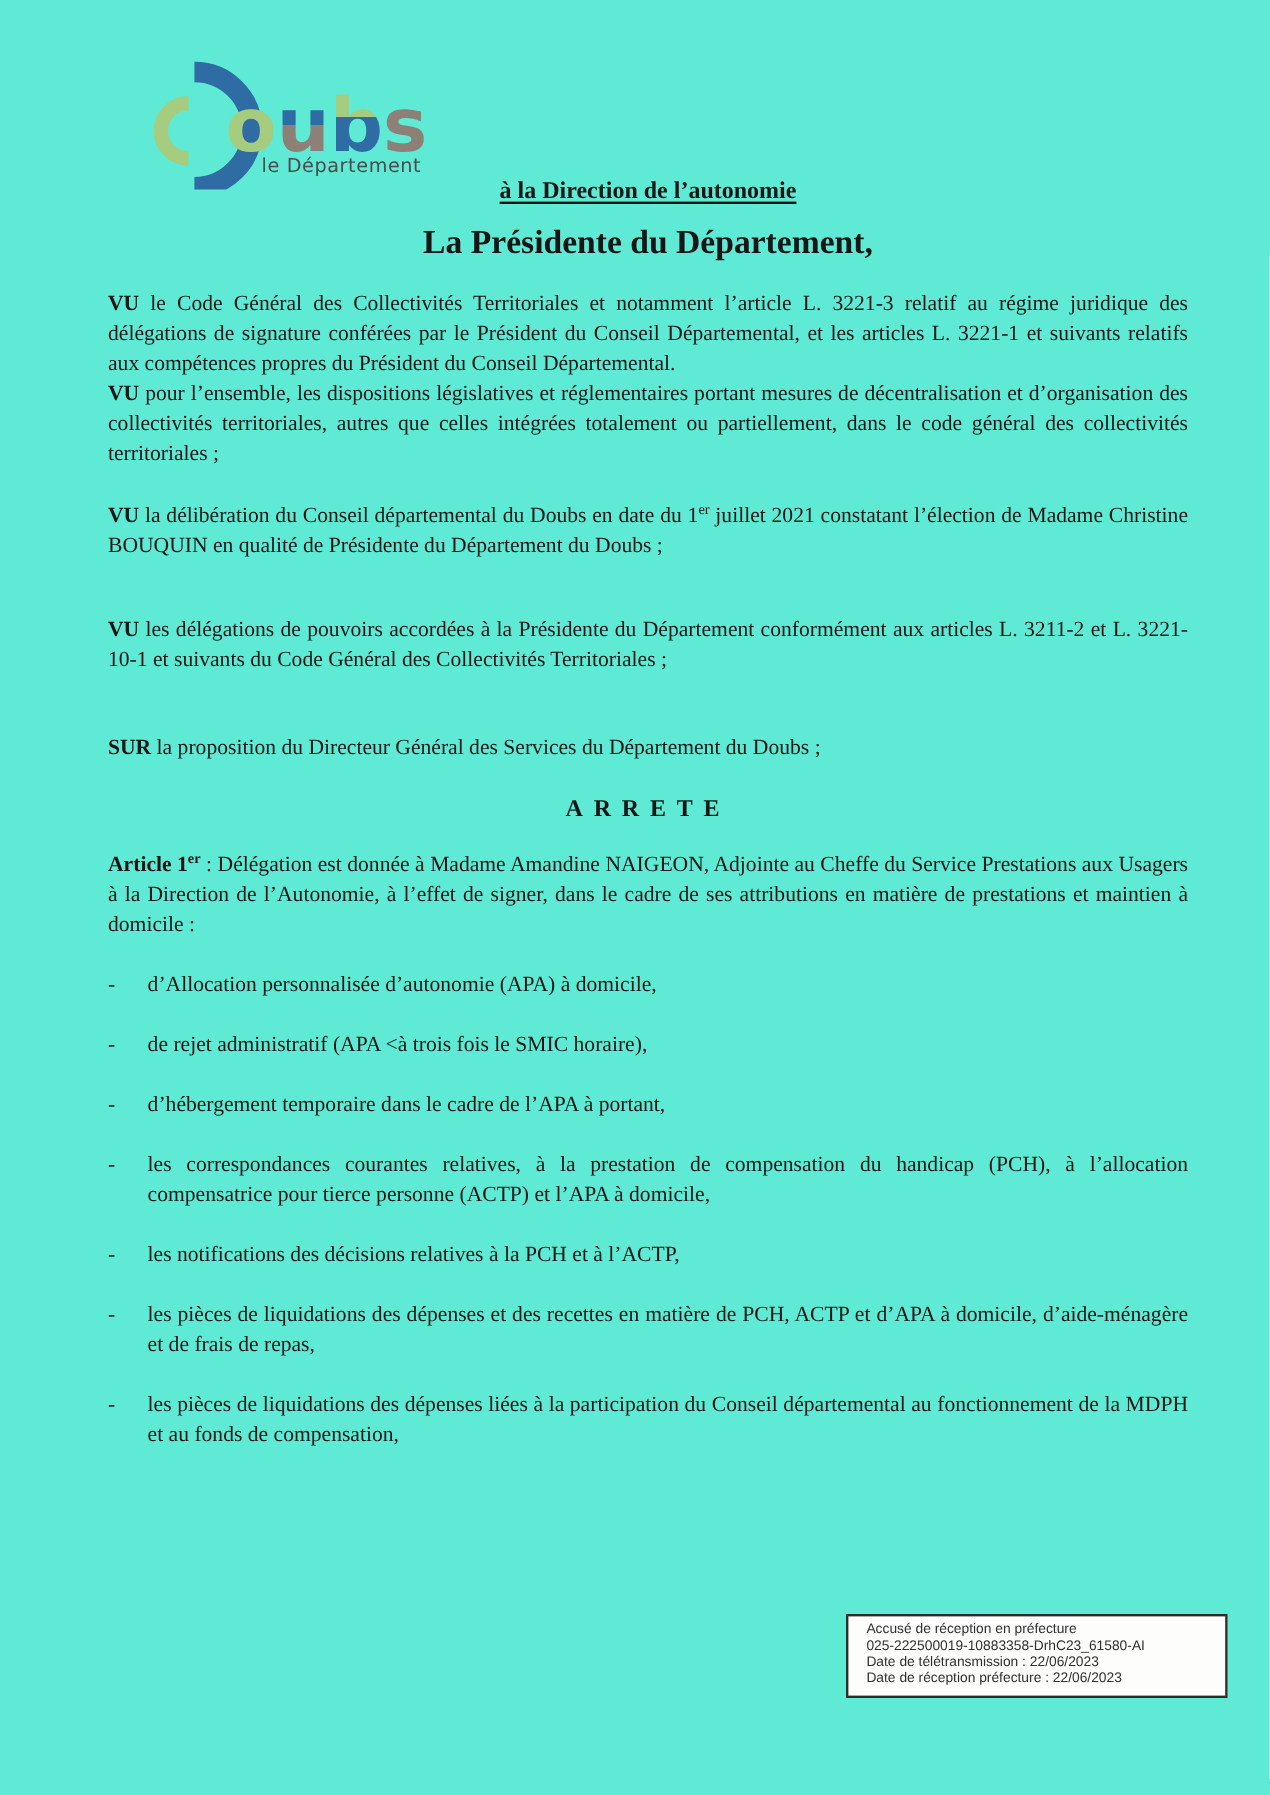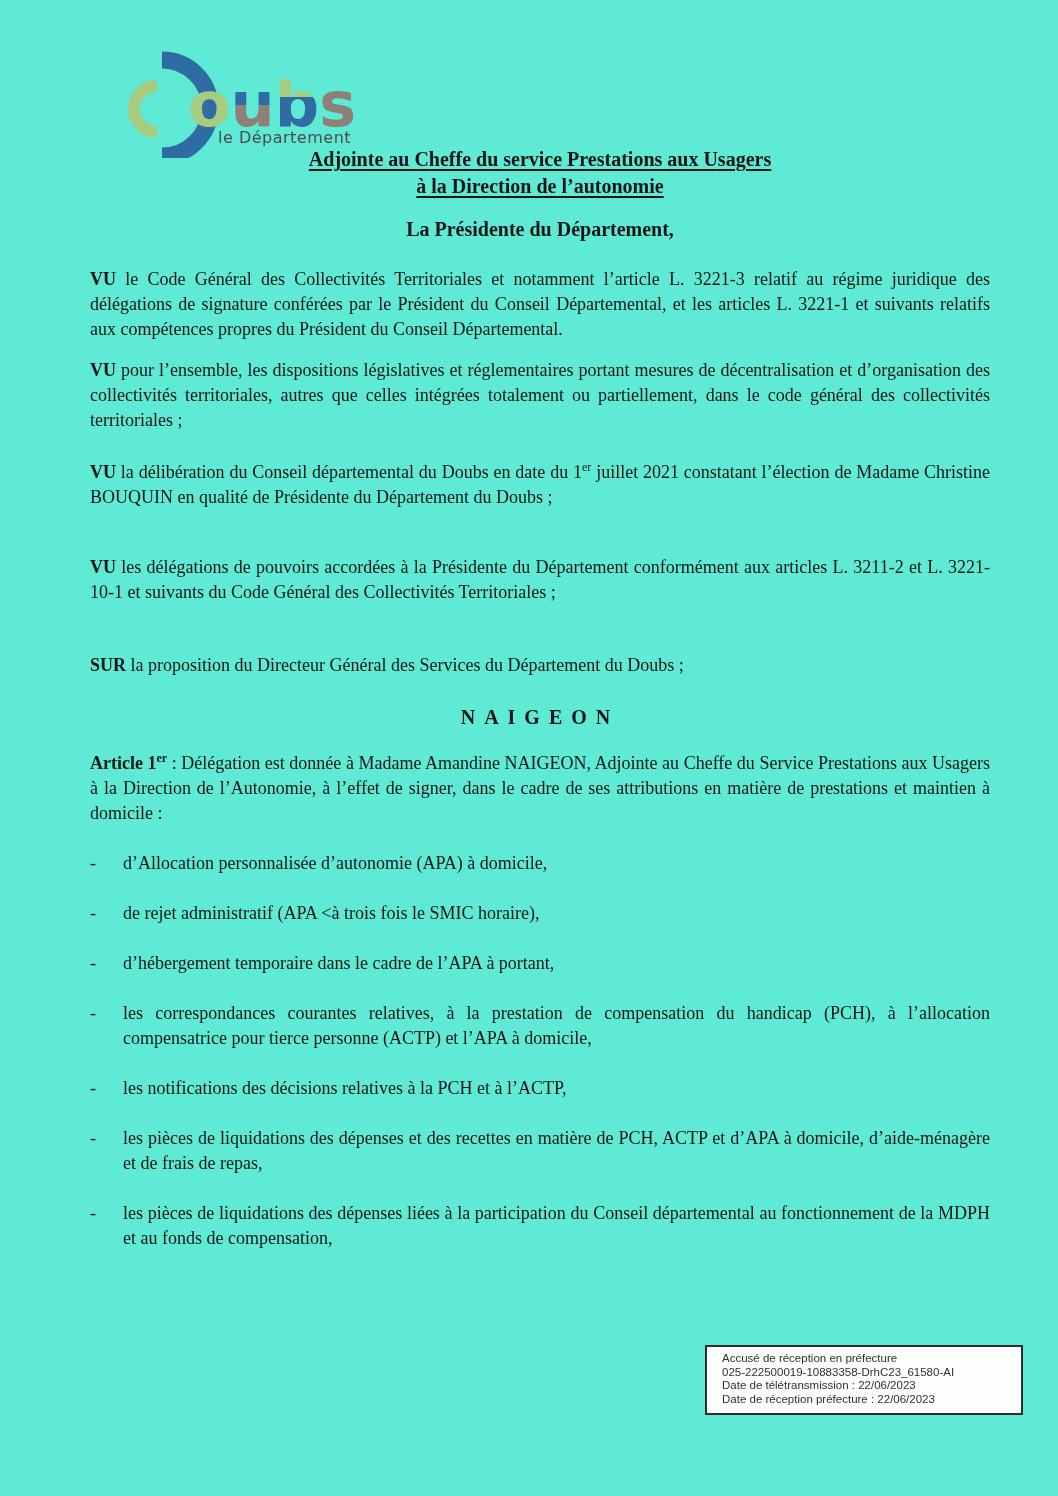--- a/index.html
+++ b/index.html
@@ -17,26 +17,26 @@
   .logo{position:absolute;left:126px;top:48px;width:260px;height:110px;}
   .logo .tagline{
     position:absolute;left:92px;top:80px;
     font-family:"DejaVu Sans", sans-serif;
     font-size:16px;color:#4b4b4b;letter-spacing:0.5px;
   }
 
   
   .tline{text-align:center;font-size:20px;font-weight:bold;line-height:27px;}
   .tline .u{text-decoration:underline;text-decoration-thickness:2px;text-underline-offset:3px;}
-  .salutation{text-align:center;font-size:20px;font-weight:bold;line-height:27px;margin-top:16px;}
+  .salutation{text-align:center;font-size:28px;font-weight:bold;line-height:27px;margin-top:16px;}
 
   
   p.rec{margin:0;font-size:18px;line-height:25px;text-align:justify;}
   p.r0{margin-top:24px;}
-  p.r1{margin-top:16px;}
+  p.r1{margin-top:0;}
   p.r2{margin-top:25px;}
   p.r3{margin-top:27px;}
   p.r4{margin-top:45px;}
   p.r5{margin-top:48px;}
   .pfx{font-weight:bold;}
   sup{font-size:12px;line-height:0;}
 
   .arrete{margin-top:28px;text-align:center;font-size:20px;font-weight:bold;letter-spacing:9px;}
 
   p.article{margin:22px 0 0;font-size:18px;line-height:25px;text-align:justify;}
@@ -80,32 +80,31 @@
       </defs>
       <path d="M 36 12 A 47 47 0 0 1 36 108" fill="none" stroke="#2e6ca3" stroke-width="17"></path>
       <path d="M 31 38 A 22 22 0 0 0 31 84" fill="none" stroke="#a6cc80" stroke-width="12"></path>
       <text x="62" y="78" font-family="DejaVu Sans, sans-serif" font-weight="bold" font-size="62"><tspan fill="#a6cc80">o</tspan><tspan fill="url(#ugrad)">u</tspan><tspan fill="url(#bgrad)">b</tspan><tspan fill="#8d8077">s</tspan></text>
     </svg>
     <div class="tagline">le Département</div>
   </div>
 
   <div class="content">
 
-    <div class="tline"><span class="u">Adjointe au Cheffe du service Prestations aux Usagers</span></div>
     <div class="tline"><span class="u">à la Direction de l’autonomie</span></div>
 
     <div class="salutation">La Présidente du Département,</div>
 
     <p class="rec r0"><span class="pfx">VU</span><span> le Code Général des Collectivités Territoriales et notamment l’article L. 3221-3 relatif au régime juridique des délégations de signature conférées par le Président du Conseil Départemental, et les articles L. 3221-1 et suivants relatifs aux compétences propres du Président du Conseil Départemental.</span><sup></sup><span></span></p>
     <p class="rec r1"><span class="pfx">VU</span><span> pour l’ensemble, les dispositions législatives et réglementaires portant mesures de décentralisation et d’organisation des collectivités territoriales, autres que celles intégrées totalement ou partiellement, dans le code général des collectivités territoriales ;</span><sup></sup><span></span></p>
     <p class="rec r3"><span class="pfx">VU</span><span> la délibération du Conseil départemental du Doubs en date du 1</span><sup>er</sup><span> juillet 2021 constatant l’élection de Madame Christine BOUQUIN en qualité de Présidente du Département du Doubs ;</span></p>
     <p class="rec r4"><span class="pfx">VU</span><span> les délégations de pouvoirs accordées à la Présidente du Département conformément aux articles L. 3211-2 et L. 3221-10-1 et suivants du Code Général des Collectivités Territoriales ;</span><sup></sup><span></span></p>
     <p class="rec r5"><span class="pfx">SUR</span><span> la proposition du Directeur Général des Services du Département du Doubs ;</span><sup></sup><span></span></p>
 
-    <div class="arrete">NAIGEON</div>
+    <div class="arrete">ARRETE</div>
 
     <p class="article"><span class="art-label"><span>Article 1</span><sup>er</sup></span><span> : </span><span>Délégation est donnée à Madame Amandine NAIGEON, Adjointe au Cheffe du Service Prestations aux Usagers à la Direction de l’Autonomie, à l’effet de signer, dans le cadre de ses attributions en matière de prestations et maintien à domicile :</span></p>
 
     <div class="li">
         <span class="dash">-</span>
         <div class="li-text">d’Allocation personnalisée d’autonomie (APA) à domicile,</div>
       </div>
     <div class="li">
         <span class="dash">-</span>
         <div class="li-text">de rejet administratif (APA &lt;à trois fois le SMIC horaire),</div>

